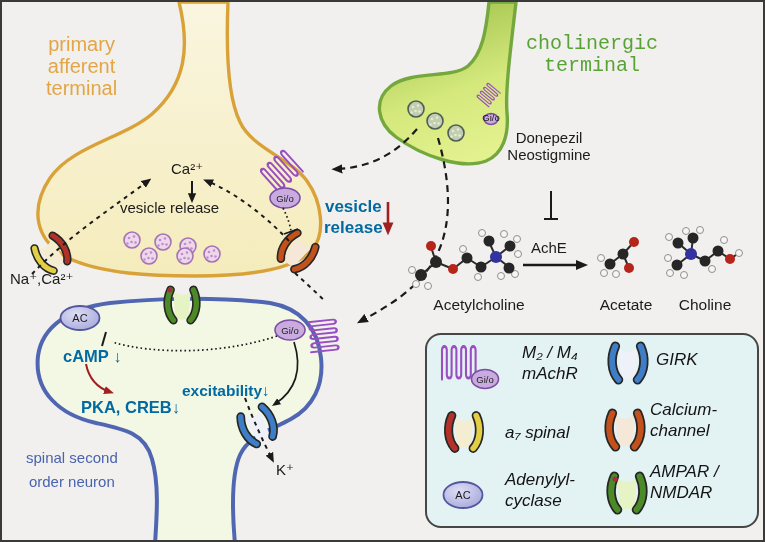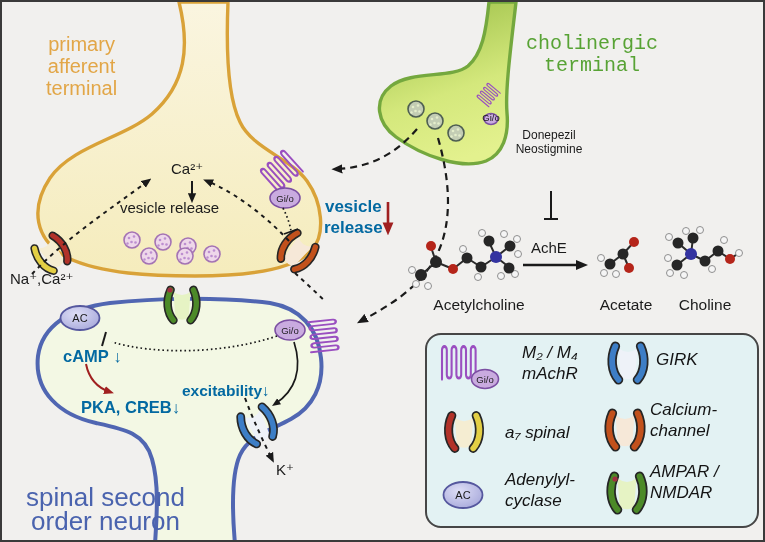--- a/index.html
+++ b/index.html
@@ -2,21 +2,21 @@
 <html><head>
 <meta charset="utf-8">
 <style>
   html,body{margin:0;padding:0;background:#d8d8d8;}
   #stage{position:relative;width:765px;height:542px;background:#f1f0ee;border:2px solid #3a3a3a;
          box-sizing:border-box;overflow:hidden;font-family:"Liberation Sans","DejaVu Sans",sans-serif;}
   #stage svg{position:absolute;left:0;top:0;}
   .t{position:absolute;white-space:pre-line;line-height:1.15;color:#1b1b1b;text-align:center;}
   .orange{color:#e2a647;font-size:20px;line-height:22px;}
   .green{color:#58a335;font-size:20px;line-height:22px;font-family:Liberation Mono, monospace;}
-  .blue{color:#4a63ae;font-size:26px;line-height:24px;margin-top:39px;}
+  .blue{color:#4a63ae;font-size:15px;line-height:24px;}
   .red{color:#0369a1;font-weight:bold;}
   .leg{position:absolute;font-style:italic;font-size:17px;line-height:21px;color:#141414;white-space:pre-line;}
   .gpcr{fill:none;stroke:#9a4fc0;stroke-width:2.6;stroke-linecap:round;stroke-linejoin:round;}
   .chan-out{stroke:#262626;stroke-width:9;fill:none;stroke-linecap:round;}
   .chan-colL{stroke:var(--cl,var(--c,#888));stroke-width:5.6;fill:none;stroke-linecap:round;}
   .chan-colR{stroke:var(--cr,var(--c,#888));stroke-width:5.6;fill:none;stroke-linecap:round;}
   .chan-in{fill:var(--in,#f3ecd8);stroke:none;}
   .ves-body{fill:var(--vf);stroke:var(--vs);stroke-width:1.6;}
   .ves-dot{fill:var(--vd);}
   .ves-pink{--vf:#eed7ea;--vs:#a473b4;--vd:#bd8fd0;}
@@ -216,21 +216,21 @@
 terminal</div>
 <div class="t green" style="left:524px;top:31px">cholinergic
 terminal</div>
 <div class="t blue" style="left:24px;top:444px">spinal second
 order neuron</div>
 <div class="t" style="left:169px;top:158px;font-size:15px">Ca²⁺</div>
 <div class="t" style="left:118px;top:197px;font-size:15px">vesicle release</div>
 <div class="t" style="left:8px;top:268px;font-size:15px">Na⁺,Ca²⁺</div>
 <div class="t red" style="left:322px;top:194px;font-size:17px;line-height:21px">vesicle
 release</div>
-<div class="t" style="left:490px;top:127px;width:114px;text-align:center;font-size:12px">Donepezil
+<div class="t" style="left:490px;top:127px;width:114px;text-align:center;font-size:15px">Donepezil
 Neostigmine</div>
 <div class="t" style="left:529px;top:237px;font-size:15px">AchE</div>
 <div class="t" style="left:407px;top:294px;width:140px;text-align:center;font-size:15.5px">Acetylcholine</div>
 <div class="t" style="left:584px;top:294px;width:80px;text-align:center;font-size:15.5px">Acetate</div>
 <div class="t" style="left:663px;top:294px;width:80px;text-align:center;font-size:15.5px">Choline</div>
 <div class="t red" style="left:61px;top:345px;font-size:16.5px">cAMP ↓</div>
 <div class="t red" style="left:79px;top:396px;font-size:16.5px">PKA, CREB↓</div>
 <div class="t red" style="left:180px;top:380px;font-size:15.5px">excitability↓</div>
 <div class="t" style="left:274px;top:459px;font-size:15px">K⁺</div>
 

